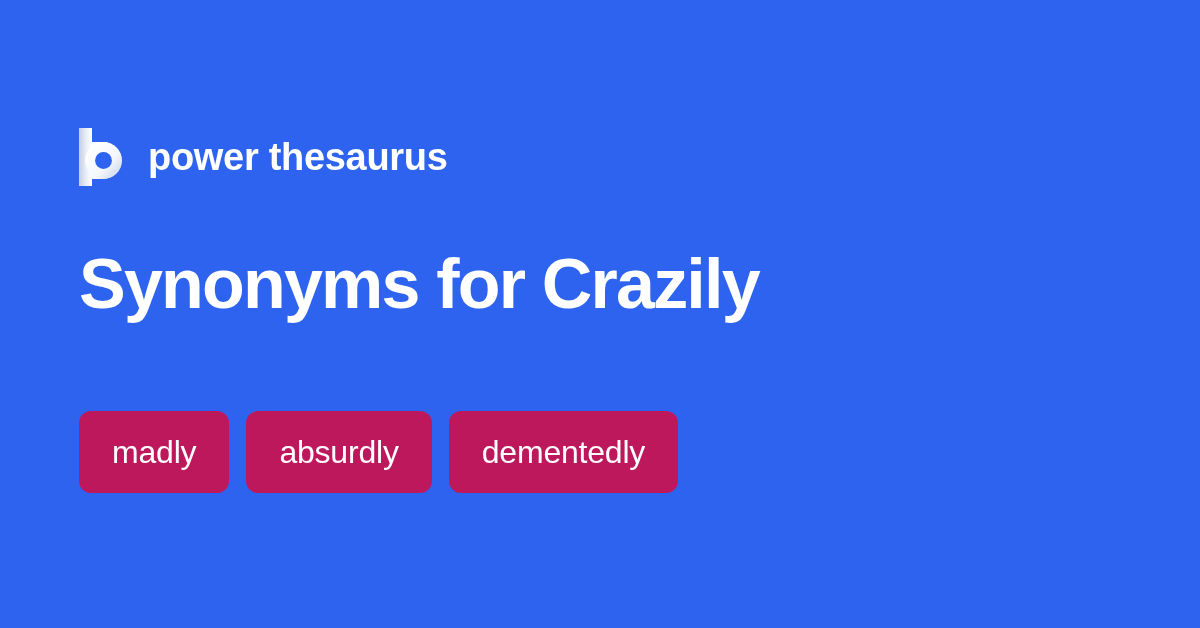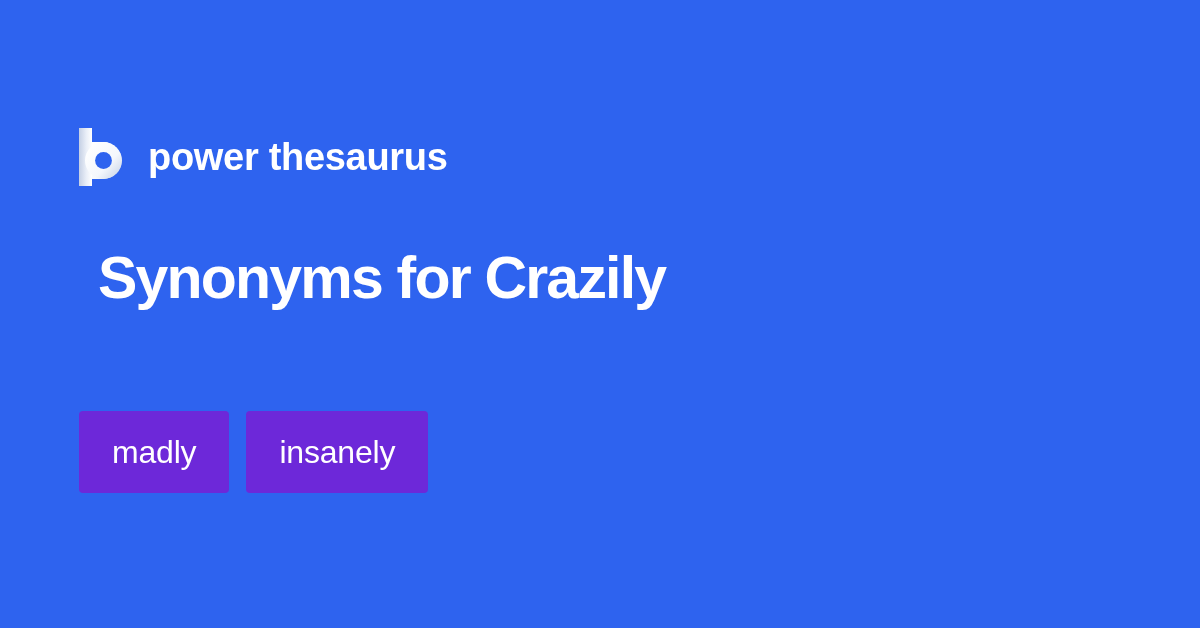--- a/index.html
+++ b/index.html
@@ -49,43 +49,42 @@
     letter-spacing:-0.3px;
     line-height:1;
     white-space:nowrap;
   }
 
   
   .headline {
     position:absolute;
     left:79px;
     top:248px;
-    font-size:59px;
+    font-size:70px;
     font-weight:bold;
     color:#ffffff;
     letter-spacing:-1.8px;
     line-height:1.05;
     white-space:nowrap;
-    margin-left:19px;
   }
 
   
   .chips {
     position:absolute;
     left:79px;
     top:411px;
     display:flex;
     align-items:stretch;
     gap:17px;
   }
 
   .chip {
     height:82px;
-    background:#6d28d9;
-    border-radius:4px;
+    background:#be185d;
+    border-radius:12px;
     display:flex;
     align-items:center;
     justify-content:center;
     padding:0 33px;
   }
 
   .chip-label {
     font-size:32px;
     font-weight:400;
     color:#ffffff;
@@ -124,17 +123,20 @@
     <span class="brand-name">power thesaurus</span>
   </div>
 
   <h1 class="headline">Synonyms for Crazily</h1>
 
   <div class="chips">
     <div class="chip">
       <span class="chip-label">madly</span>
     </div>
     <div class="chip">
-      <span class="chip-label">insanely</span>
+      <span class="chip-label">absurdly</span>
+    </div>
+    <div class="chip">
+      <span class="chip-label">dementedly</span>
     </div>
   </div>
 
 </div>
 
 </body></html>

